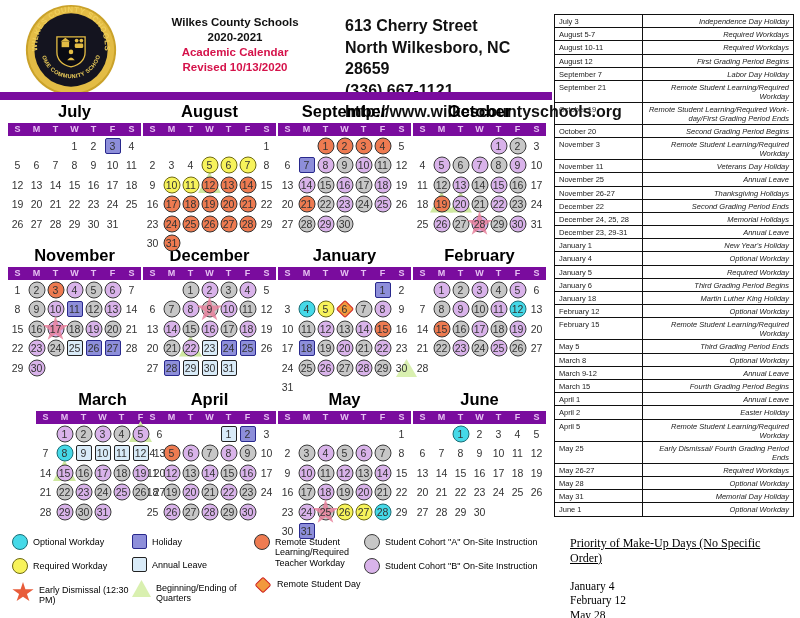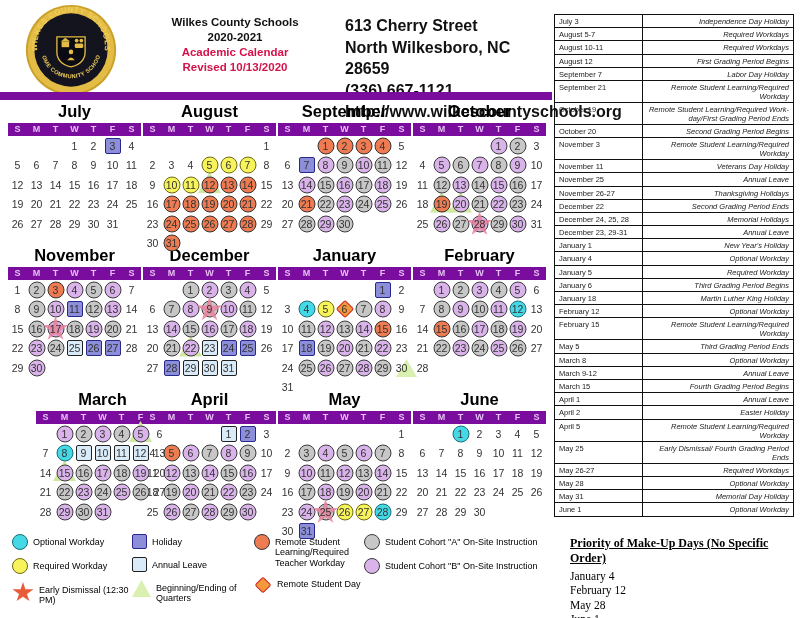--- a/index.html
+++ b/index.html
@@ -48,21 +48,21 @@
   
   #events { position:absolute; left:554px; top:14px; width:240px; border:1.6px solid #111; }
   .ev-row { display:flex; border-bottom:1.2px solid #111; min-height:13.2px; }
   .ev-row:last-child { border-bottom:none; }
   .ev-date { width:88px; border-right:1.2px solid #111; padding:2px 3px 1px 4px;
              font-size:7.5px; color:#222; }
   .ev-name { flex:1; padding:2px 4px 1px 3px; font-size:7.5px; color:#222; text-align:right;font-style:italic; }
 
   #makeup { position:absolute; left:570px; top:536px; width:225px;
             font-family:"Liberation Serif", serif; color:#000; }
-  #makeup .mk-title { font-weight:bold; text-decoration:underline; font-size:12px; margin-bottom:3px; }
+  #makeup .mk-title { font-weight:normal; text-decoration:underline; font-size:12px; margin-bottom:13px; }
   #makeup .mk-day { font-size:11.5px; line-height:1.25; }
 
   
   #legend { position:absolute; left:12px; top:534px; width:536px; display:flex; }
   .lg-col { display:flex; flex-direction:column; }
   .lg-item { display:flex; align-items:flex-start; gap:5px; margin-bottom:8px; }
   .lg-label { font-size:9px; color:#000; line-height:1.15; padding-top:3px; }
   .lg-icon { flex:0 0 auto; position:relative; }
   .lgi-optional { width:16px; height:16px; border-radius:50%; background:#45d9e8; border:1px solid #1b6d75; }
   .lgi-required { width:16px; height:16px; border-radius:50%; background:#f7f35b; border:1px solid #6e6a14; }

